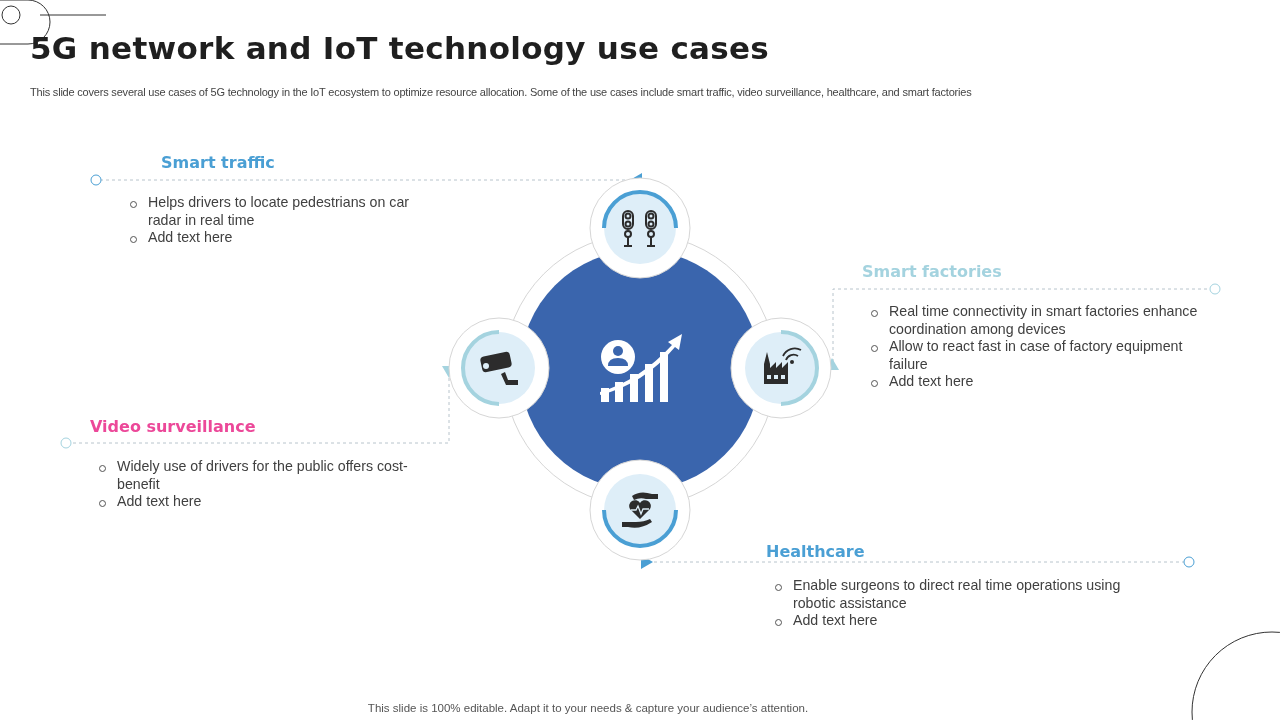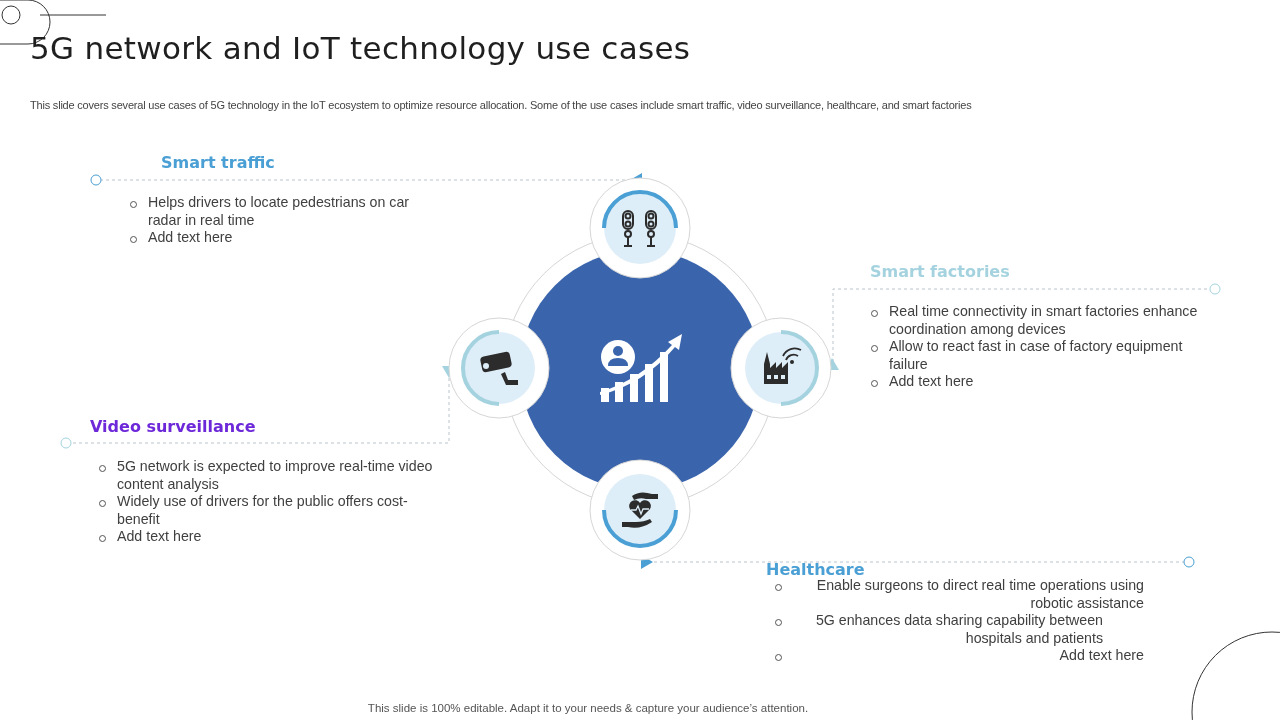--- a/index.html
+++ b/index.html
@@ -1,19 +1,19 @@
 <!DOCTYPE html>
 <html><head>
 <meta charset="utf-8">
 <style>
   html, body { margin: 0; padding: 0; }
   body { width: 1280px; height: 720px; background: #ffffff; position: relative; overflow: hidden; font-family: "Liberation Sans", sans-serif; color: #333; }
   .abs { position: absolute; }
-  .title { left: 30px; top: 30px; font-family: "DejaVu Sans", sans-serif; font-weight: normal; font-size: 31px; color: #1f1f1f; letter-spacing: 0.3px; margin: 0; }
-  .subtitle { left: 30px; top: 86px; font-size: 11px; color: #444; letter-spacing: -0.2px; white-space: nowrap; margin-top: 13px; }
+  .title { left: 30px; top: 30px; font-family: "DejaVu Sans", sans-serif; font-weight: bold; font-size: 31px; color: #1f1f1f; letter-spacing: 0.3px; margin: 0; }
+  .subtitle { left: 30px; top: 86px; font-size: 11px; color: #444; letter-spacing: -0.2px; white-space: nowrap; }
   .heading { font-family: "DejaVu Sans", sans-serif; font-weight: bold; font-size: 16px; margin: 0; }
   .bullets { list-style: none; margin: 8px; padding: 0; font-size: 14.2px; line-height: 17.6px; color: #404040; }
   .bullets li { position: relative; padding-left: 19px; }
   .bullets li::before { content: ""; position: absolute; left: 1px; top: 7px; width: 5px; height: 5px; border: 1px solid #555; border-radius: 50%; }
   .footer { left: 0; width: 1176px; top: 702px; text-align: center; font-size: 11.5px; color: #555; }
   svg { overflow: visible; }
 </style>
 </head>
 <body>
 
@@ -126,40 +126,38 @@
 </svg>
 
 <div class="abs" style="left:121px;top:153px;margin-left:40px;">
   <h2 class="heading" style="color:#4a9fd4;">Smart traffic</h2>
 </div>
 <ul class="abs bullets" style="left:121px;top:186px;width:300px;">
   <li>Helps drivers to locate pedestrians on car radar in real time</li>
   <li>Add text here</li>
 </ul>
 
-<div class="abs" style="left:862px;top:262px;margin-left:8px;">
+<div class="abs" style="left:862px;top:262px;">
   <h2 class="heading" style="color:#a4d3df;">Smart factories</h2>
 </div>
 <ul class="abs bullets" style="left:862px;top:295px;width:345px;">
   <li>Real time connectivity in smart factories enhance coordination among devices</li>
   <li>Allow to react fast in case of factory equipment failure</li>
   <li>Add text here</li>
 </ul>
 
 <div class="abs" style="left:90px;top:417px;">
-  <h2 class="heading" style="color:#6d28d9;text-align:center;">Video surveillance</h2>
+  <h2 class="heading" style="color:#ec4899;text-align:center;">Video surveillance</h2>
 </div>
 <ul class="abs bullets" style="left:90px;top:450px;width:350px;">
-  <li>5G network is expected to improve real-time video content analysis</li>
   <li>Widely use of drivers for the public offers cost-benefit</li>
   <li>Add text here</li>
 </ul>
 
-<div class="abs" style="left:766px;top:560px;text-align:right;">
+<div class="abs" style="left:766px;top:542px;text-align:right;">
   <h2 class="heading" style="color:#4a9fd4;">Healthcare</h2>
 </div>
-<ul class="abs bullets" style="left:766px;top:569px;width:370px;text-align:right;">
+<ul class="abs bullets" style="left:766px;top:569px;width:370px;">
   <li>Enable surgeons to direct real time operations using robotic assistance</li>
-  <li style="width:310px;">5G enhances data sharing capability between hospitals and patients</li>
   <li>Add text here</li>
 </ul>
 
 <div class="abs footer">This slide is 100% editable. Adapt it to your needs &amp; capture your audience’s attention.</div>
 
 </body></html>

